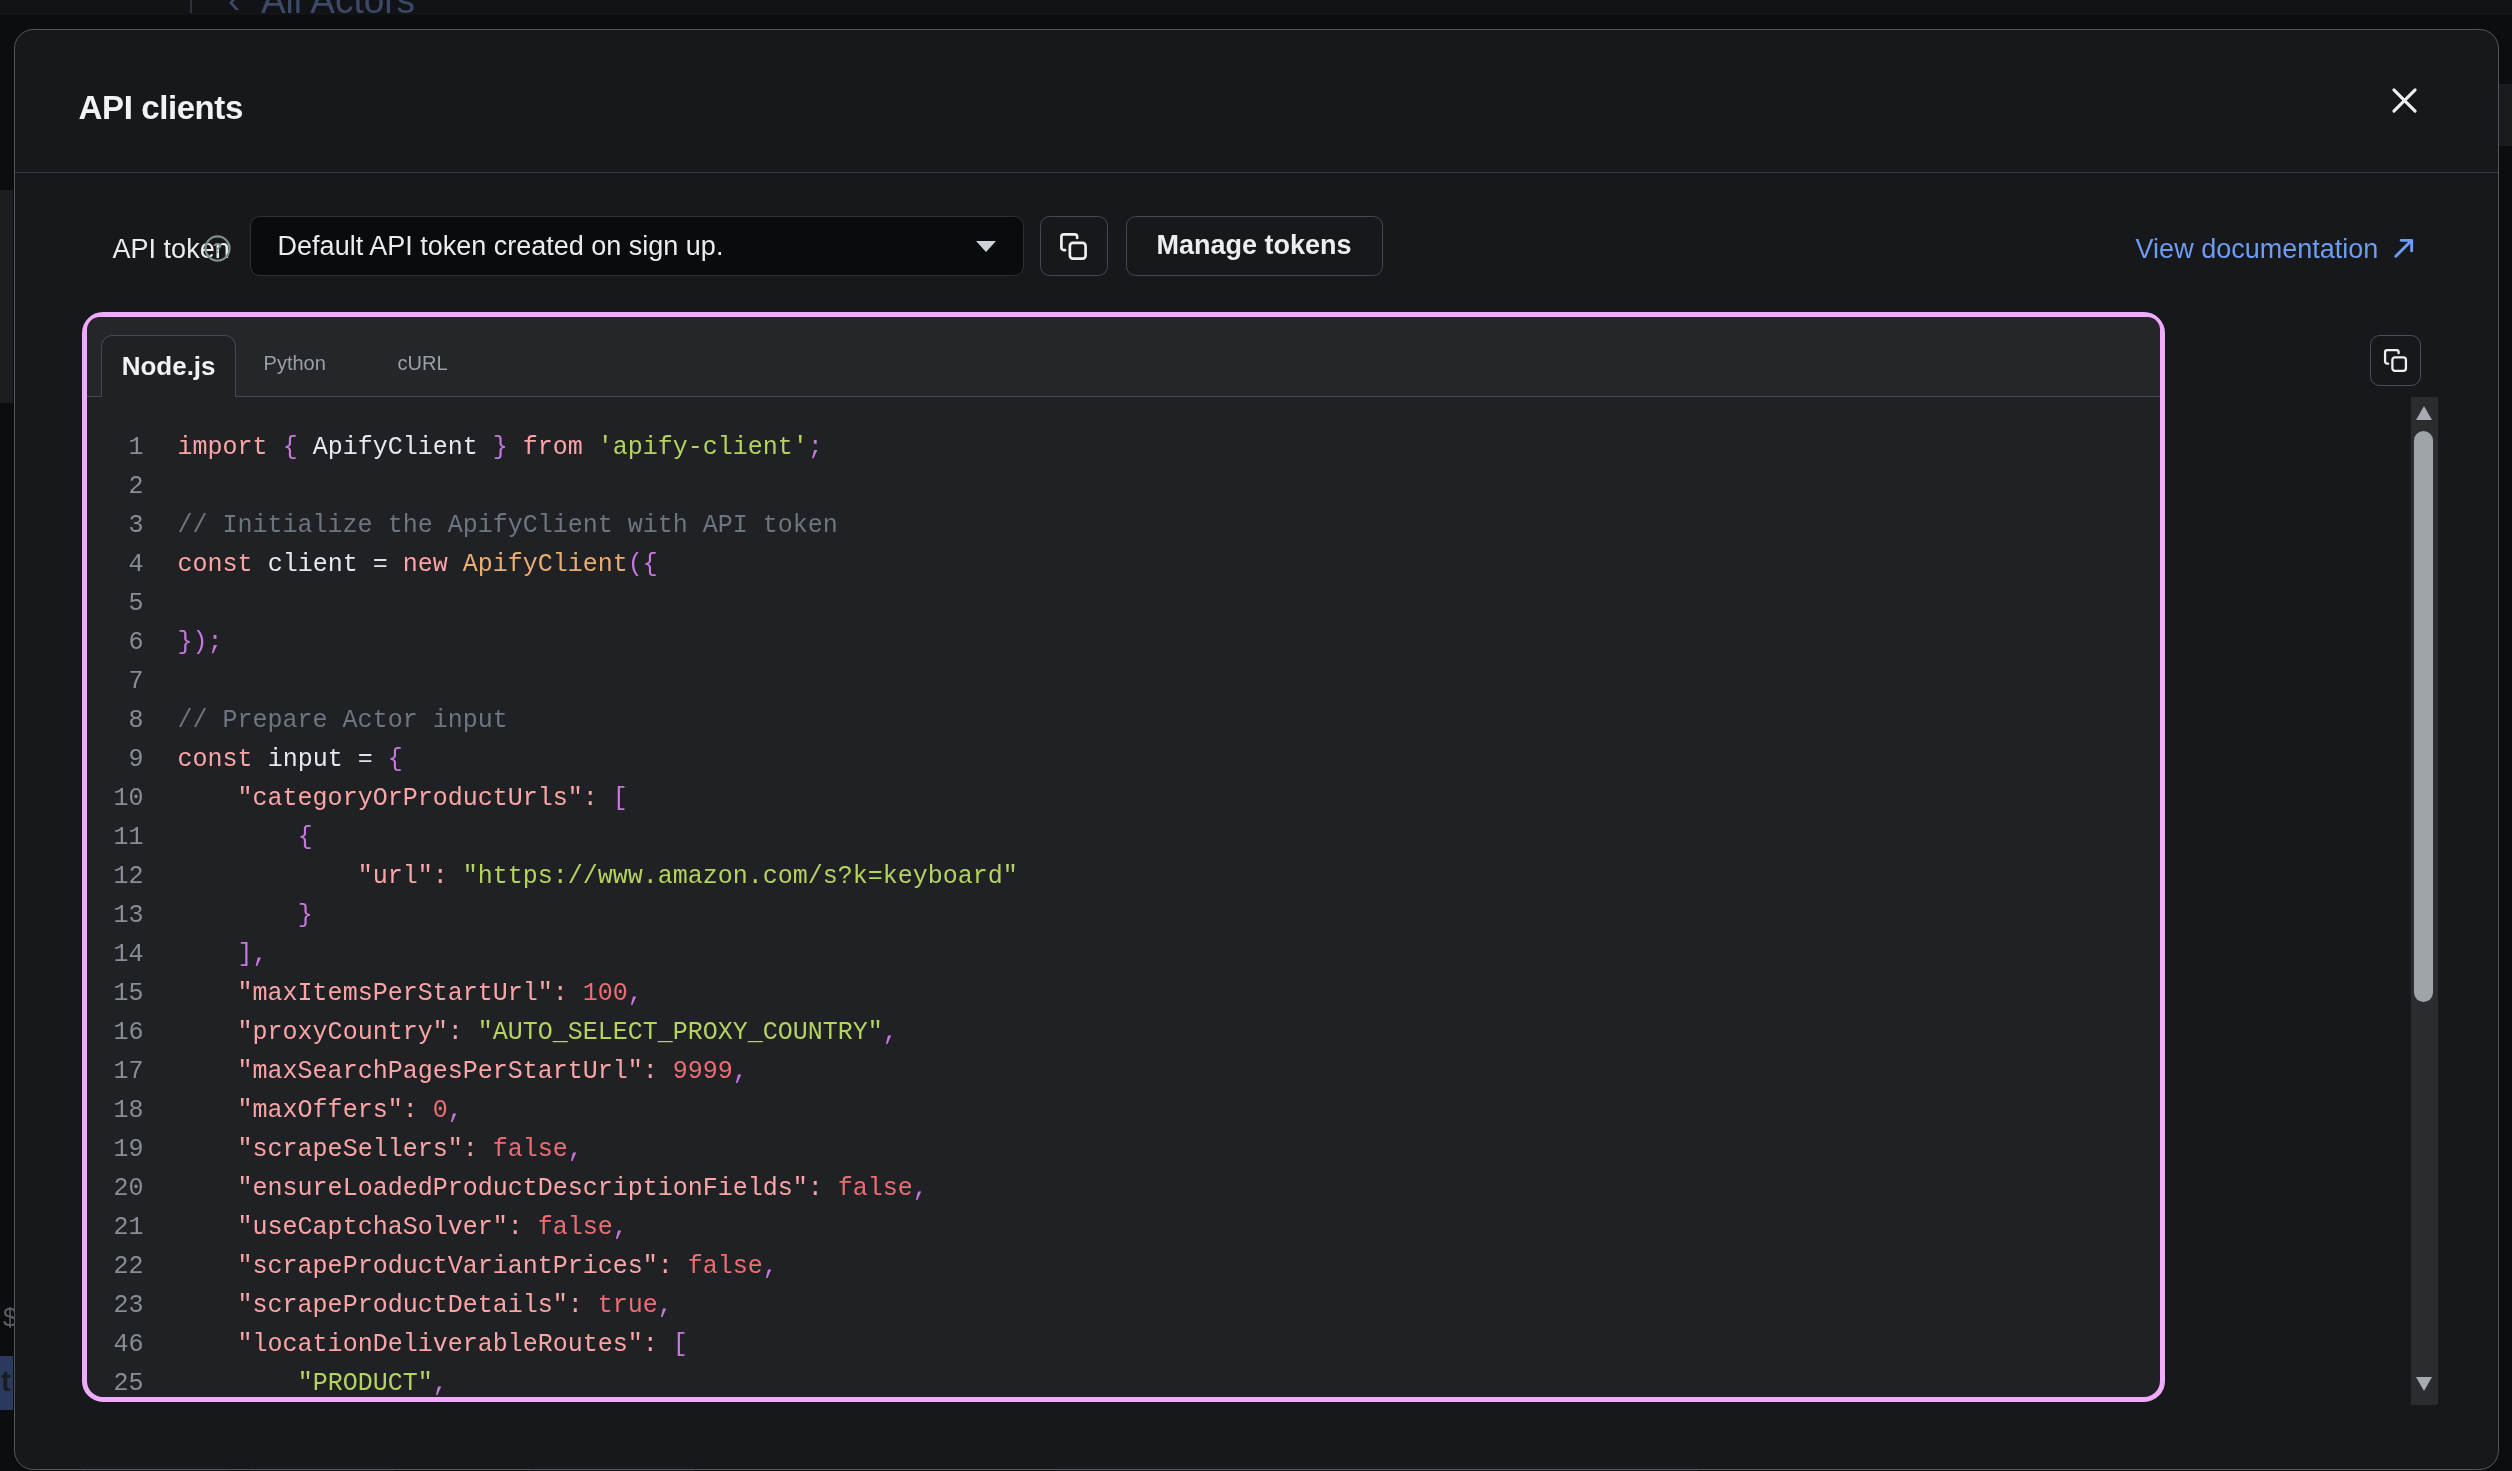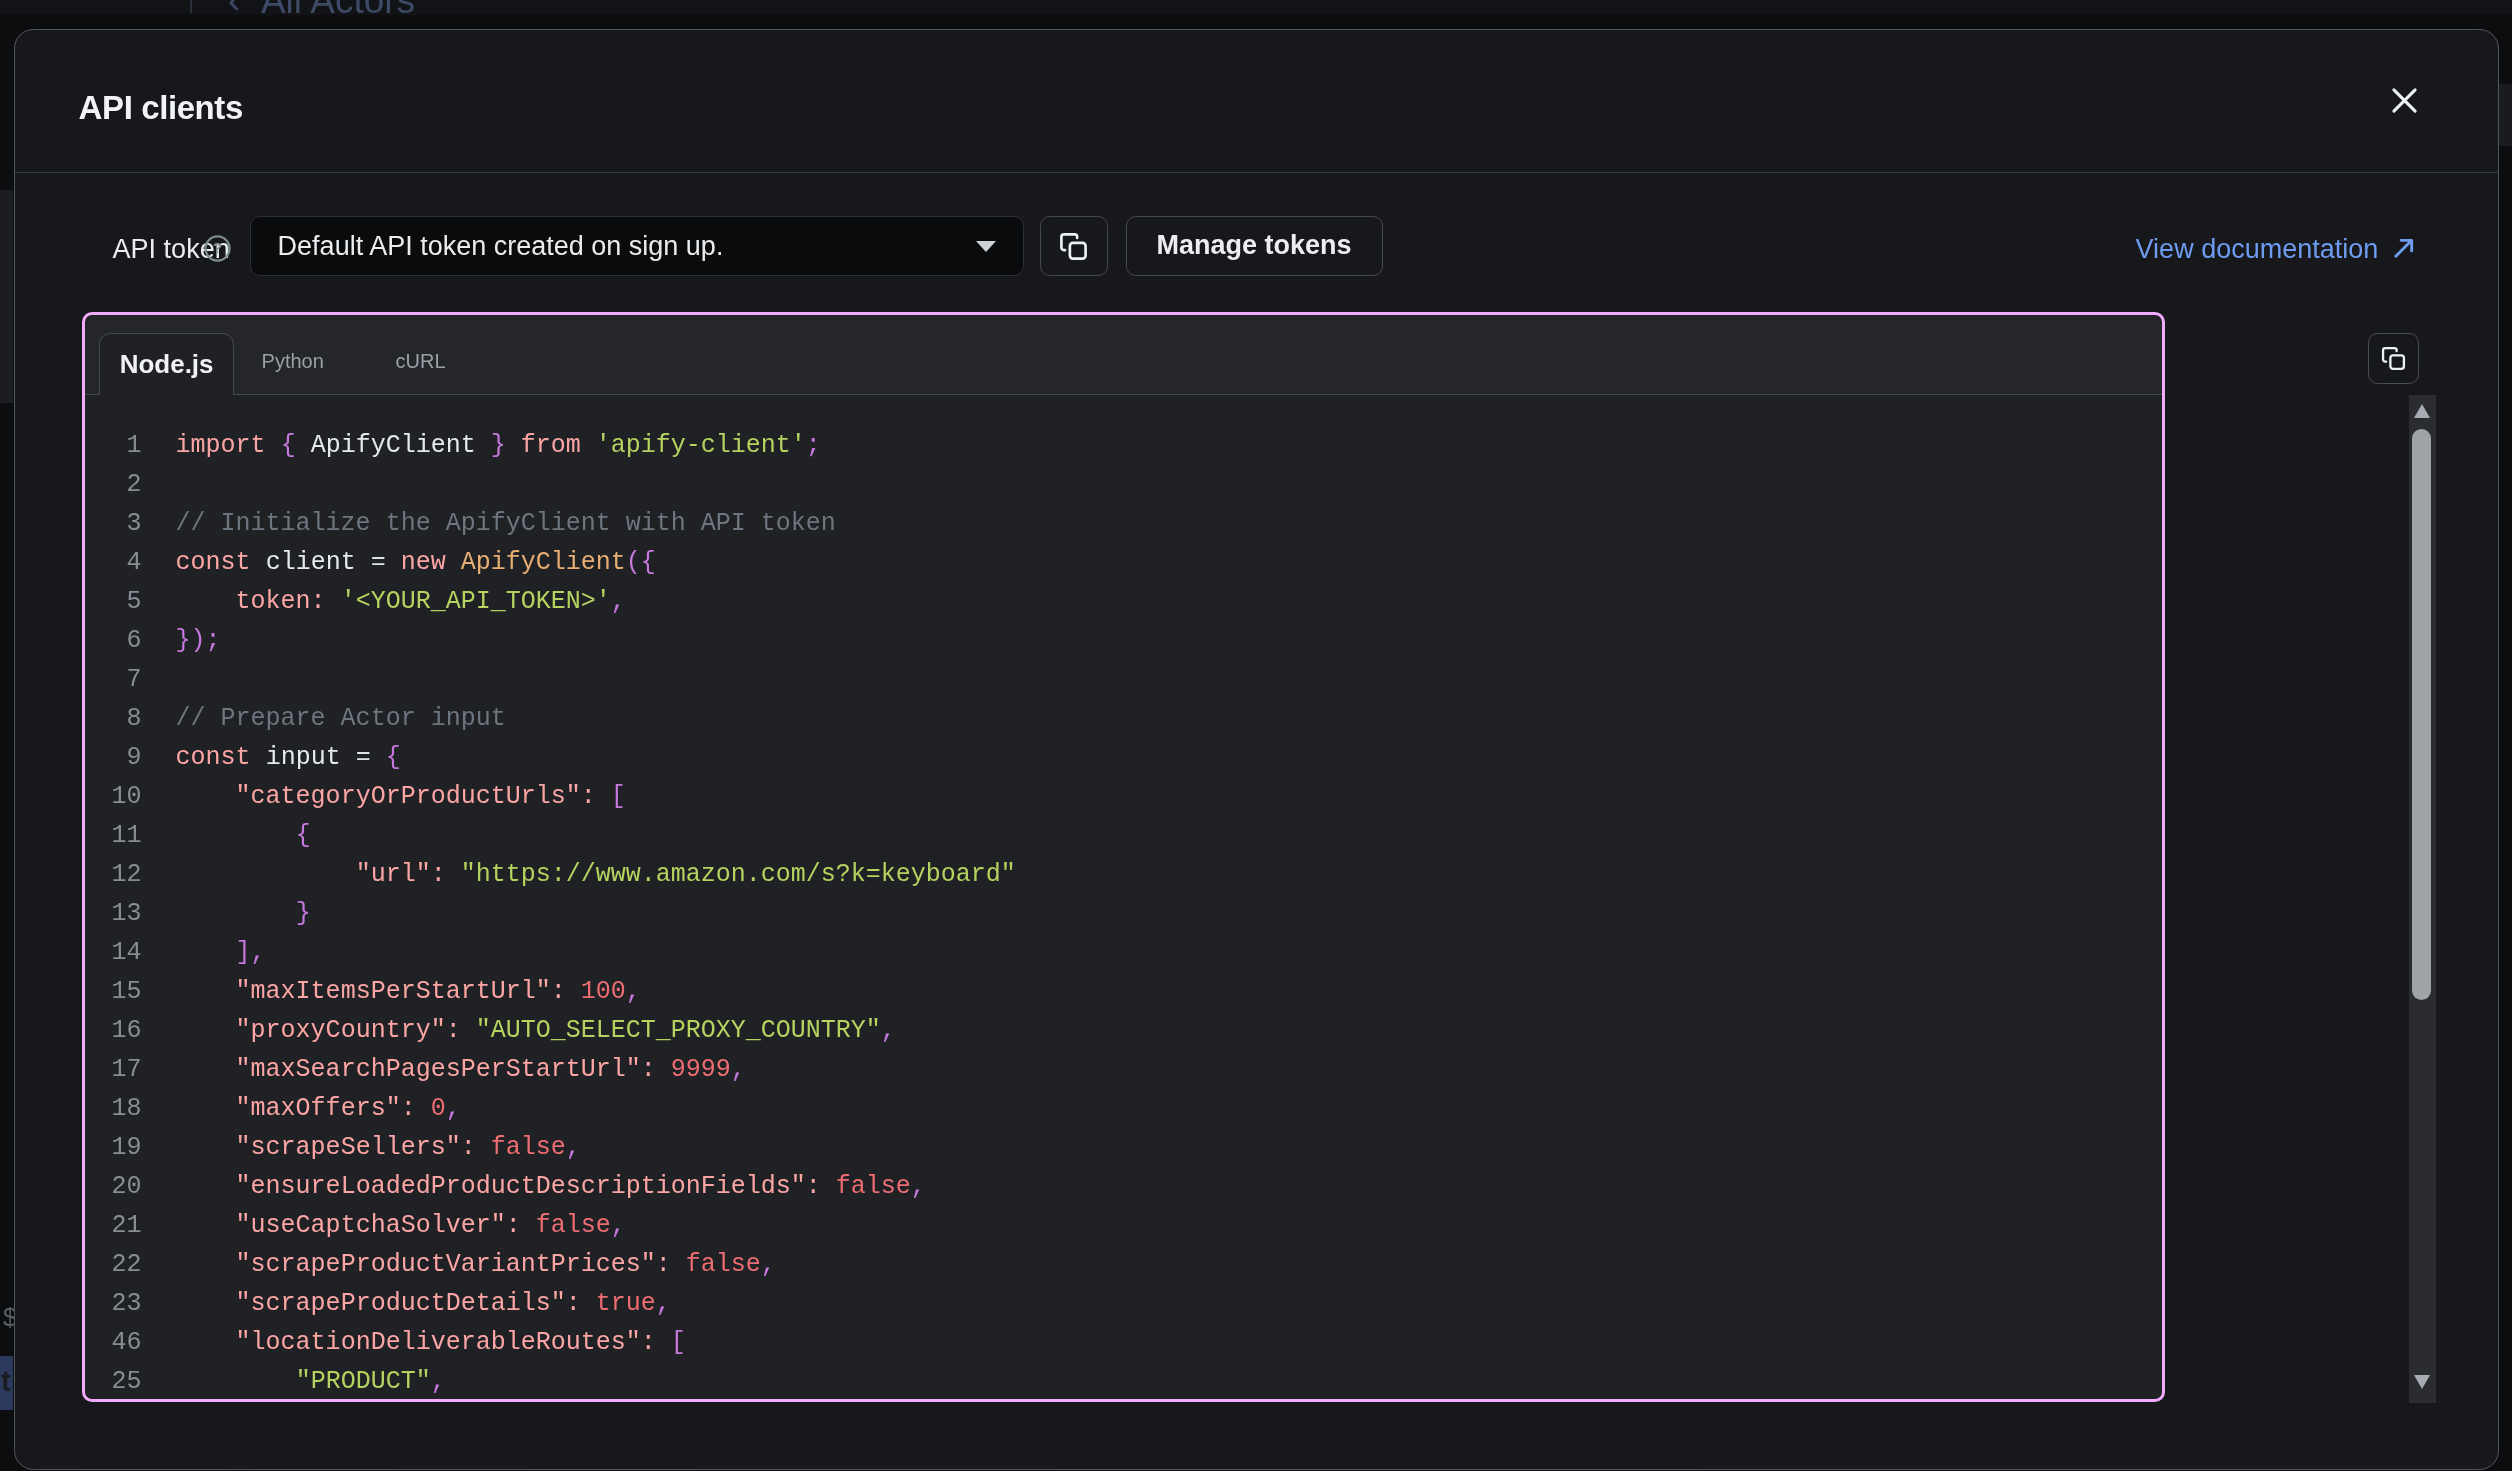--- a/index.html
+++ b/index.html
@@ -37,22 +37,22 @@
   border-top:11.6px solid #ced3d8; }
 #copy1 { left:1025px; top:186px; width:68px; height:60px; border:1.9px solid #45484e;
   border-radius:9.7px; }
 #manage { left:1111px; top:186px; width:257px; height:60px; border:1.9px solid #45484e;
   border-radius:9.7px; color:#eceef0; font-size:27px; font-weight:600;
   text-align:center; line-height:56px; }
 #viewdoc { left:2121px; top:204px; font-size:27px; color:#6d9cf0; }
 #viewdoc svg { vertical-align:-2.9px; margin-left:12.6px; }
 
 
-#block { left:67px; top:282px; width:2083px; height:1090px; border:3px solid #f0abfc;
-  border-radius:10px; background:#1f2125; }
+#block { left:67px; top:282px; width:2083px; height:1090px; border:5px solid #f0abfc;
+  border-radius:21px; background:#1f2125; }
 #tabbar { left:0; top:0; width:100%; height:80px; background:#242629;
   border-bottom:1px solid #45484e; border-radius:12.6px 12.6px 0 0; }
 #tab1 { left:14.5px; top:18.4px; width:135px; height:62px; background:#1f2125;
   border:1px solid #45484e; border-bottom:none; border-radius:11.6px 11.6px 0 0;
   color:#f0f2f4; font-size:26px; font-weight:700; text-align:center; line-height:60px; z-index:2; }
 .tabtxt { top:0; height:80px; font-size:20px; color:#9aa0a8; line-height:93px; }
 #tabPy { left:177px; }
 #tabCu { left:311px; }
 #copy2 { left:2283px; top:18.4px; width:51px; height:51px; border:1.9px solid #4a4d53;
   border-radius:9.7px; }
@@ -129,21 +129,21 @@
         <rect x="9" y="9" width="13" height="13" rx="2.5"></rect>
         <path d="M5 15H4a2 2 0 0 1-2-2V4a2 2 0 0 1 2-2h9a2 2 0 0 1 2 2v1"></path>
       </svg>
     </div>
     <div class="abs" id="content">
       <div class="abs" id="pre">
 <div class="ln"><span class="n">1</span><span class="c"><span class="k">import</span> <span class="p">{</span> <span class="w">ApifyClient</span> <span class="p">}</span> <span class="k">from</span> <span class="s">'apify-client'</span><span class="p">;</span></span></div>
 <div class="ln"><span class="n">2</span><span class="c"> </span></div>
 <div class="ln"><span class="n">3</span><span class="c"><span class="cm">// Initialize the ApifyClient with API token</span></span></div>
 <div class="ln"><span class="n">4</span><span class="c"><span class="k">const</span> <span class="w">client</span> <span class="eq">=</span> <span class="k">new</span> <span class="o">ApifyClient</span><span class="p">({</span></span></div>
-<div class="ln"><span class="n">5</span><span class="c">    <span class="k">token:</span> <span class="s">'&lt;YOUR_API_TOKEN&gt;'</span><span class="p">,</span></span></div>
+<div class="ln"><span class="n">5</span></div>
 <div class="ln"><span class="n">6</span><span class="c"><span class="p">});</span></span></div>
 <div class="ln"><span class="n">7</span><span class="c"> </span></div>
 <div class="ln"><span class="n">8</span><span class="c"><span class="cm">// Prepare Actor input</span></span></div>
 <div class="ln"><span class="n">9</span><span class="c"><span class="k">const</span> <span class="w">input</span> <span class="eq">=</span> <span class="p">{</span></span></div>
 <div class="ln"><span class="n">10</span><span class="c">    <span class="k">"categoryOrProductUrls":</span> <span class="p">[</span></span></div>
 <div class="ln"><span class="n">11</span><span class="c">        <span class="p">{</span></span></div>
 <div class="ln"><span class="n">12</span><span class="c">            <span class="k">"url":</span> <span class="s">"https://www.amazon.com/s?k=keyboard"</span></span></div>
 <div class="ln"><span class="n">13</span><span class="c">        <span class="p">}</span></span></div>
 <div class="ln"><span class="n">14</span><span class="c">    <span class="p">],</span></span></div>
 <div class="ln"><span class="n">15</span><span class="c">    <span class="k">"maxItemsPerStartUrl":</span> <span class="num">100</span><span class="p">,</span></span></div>

